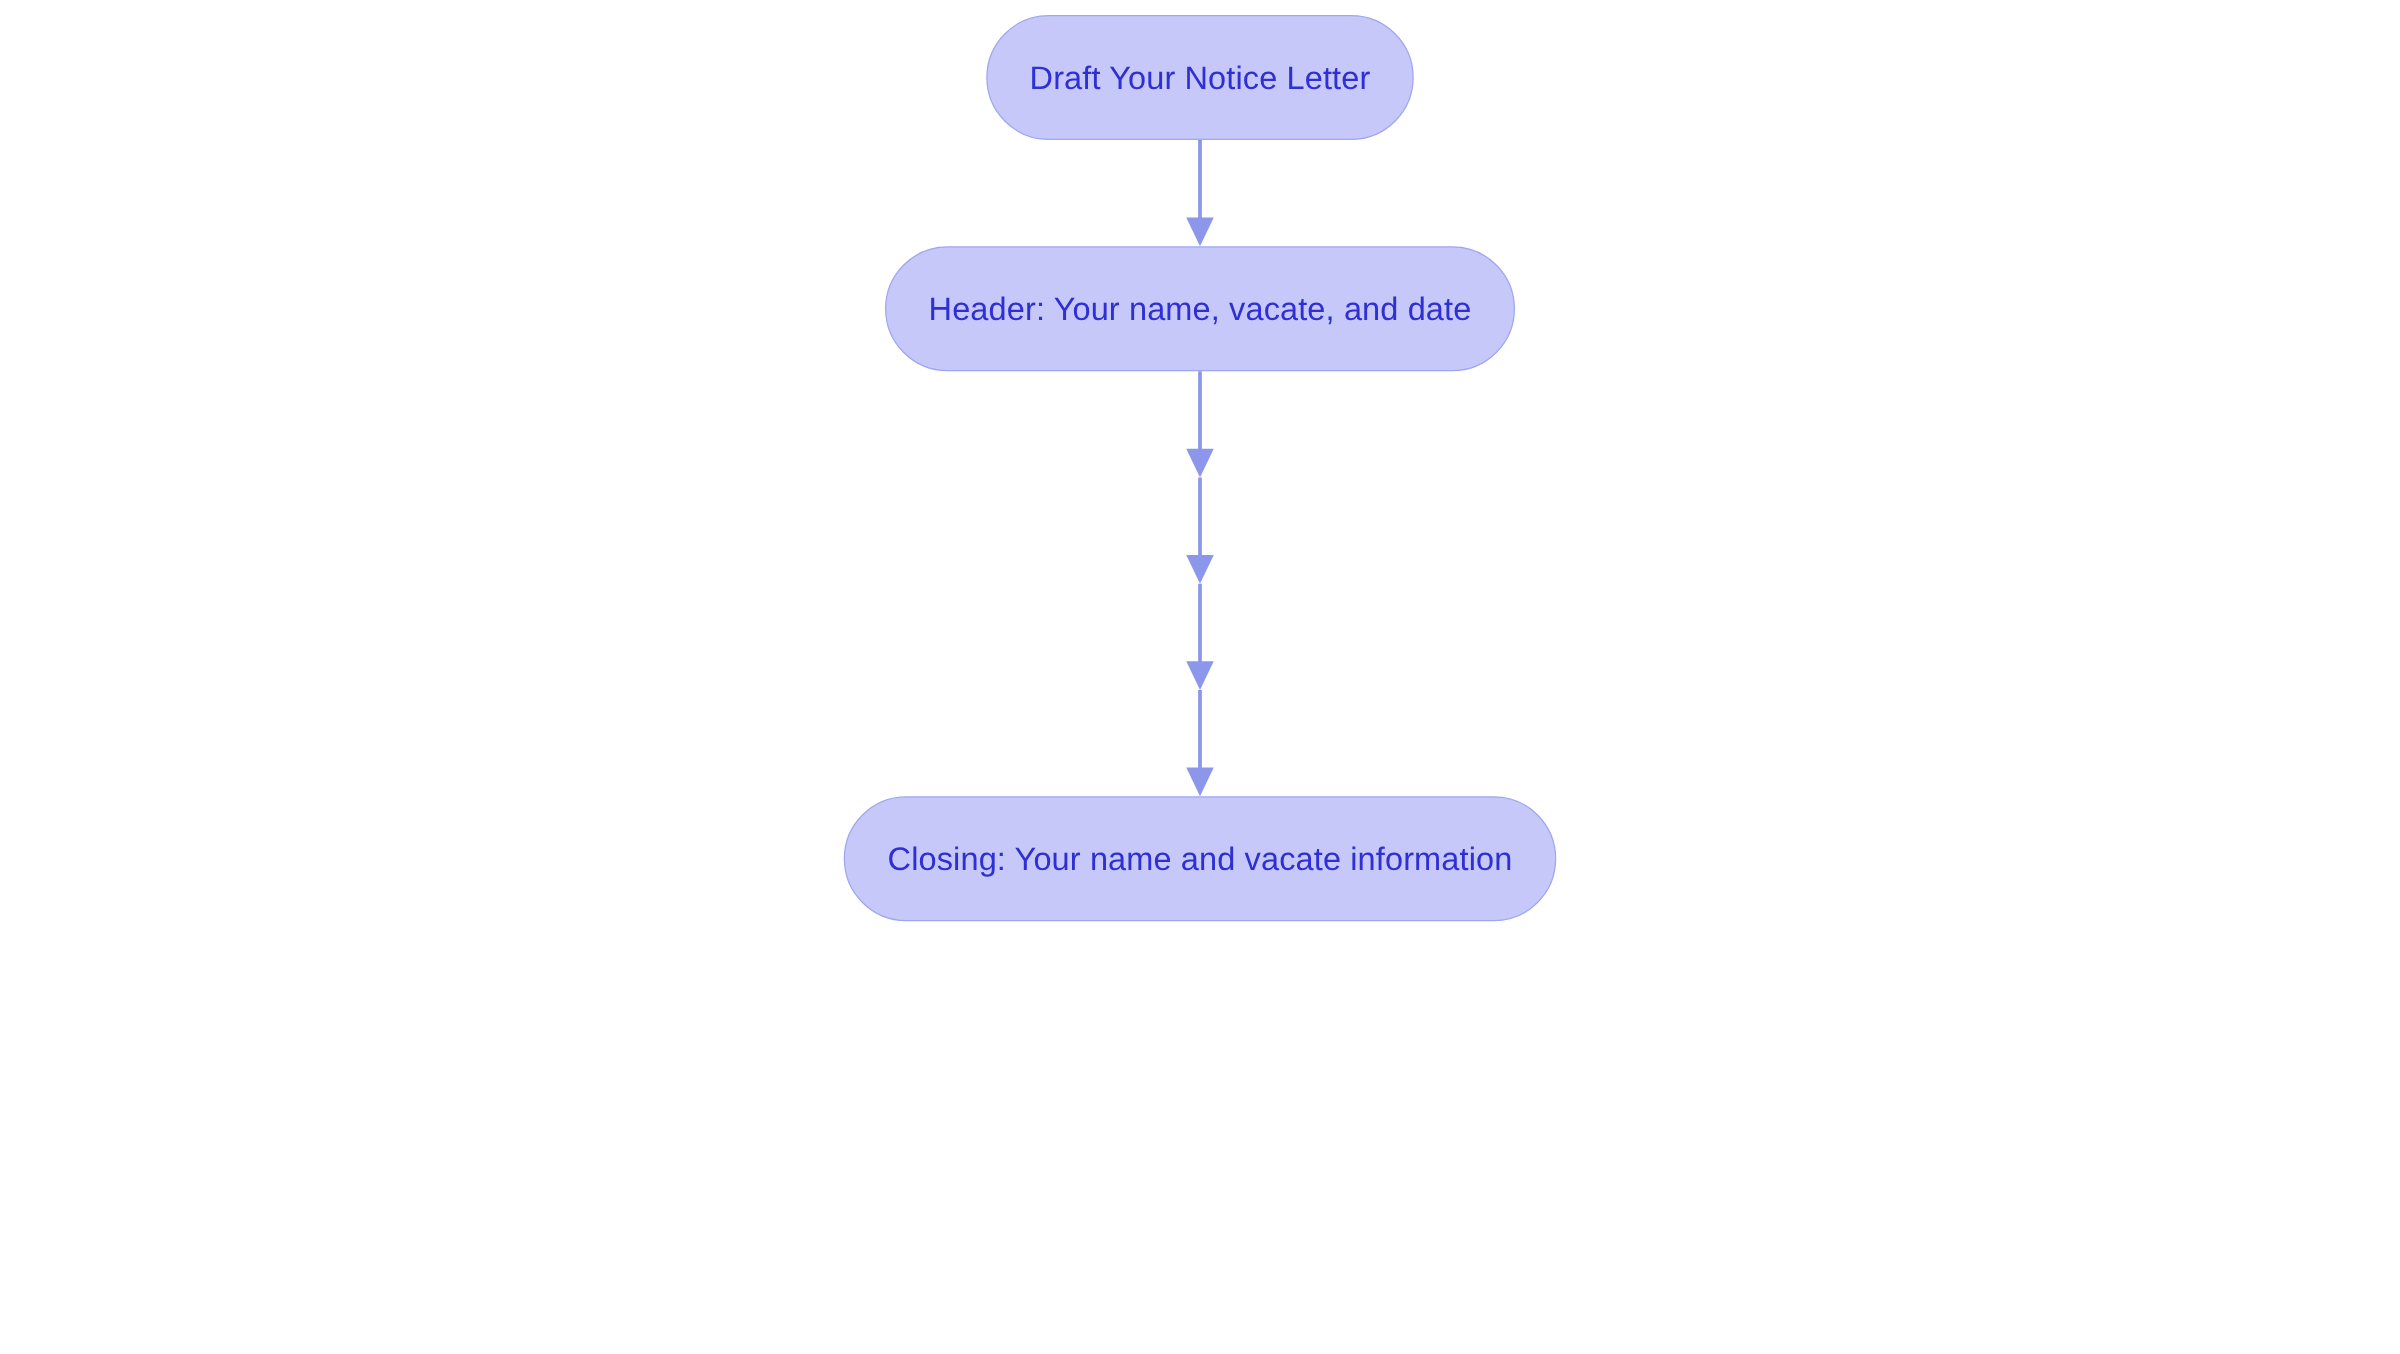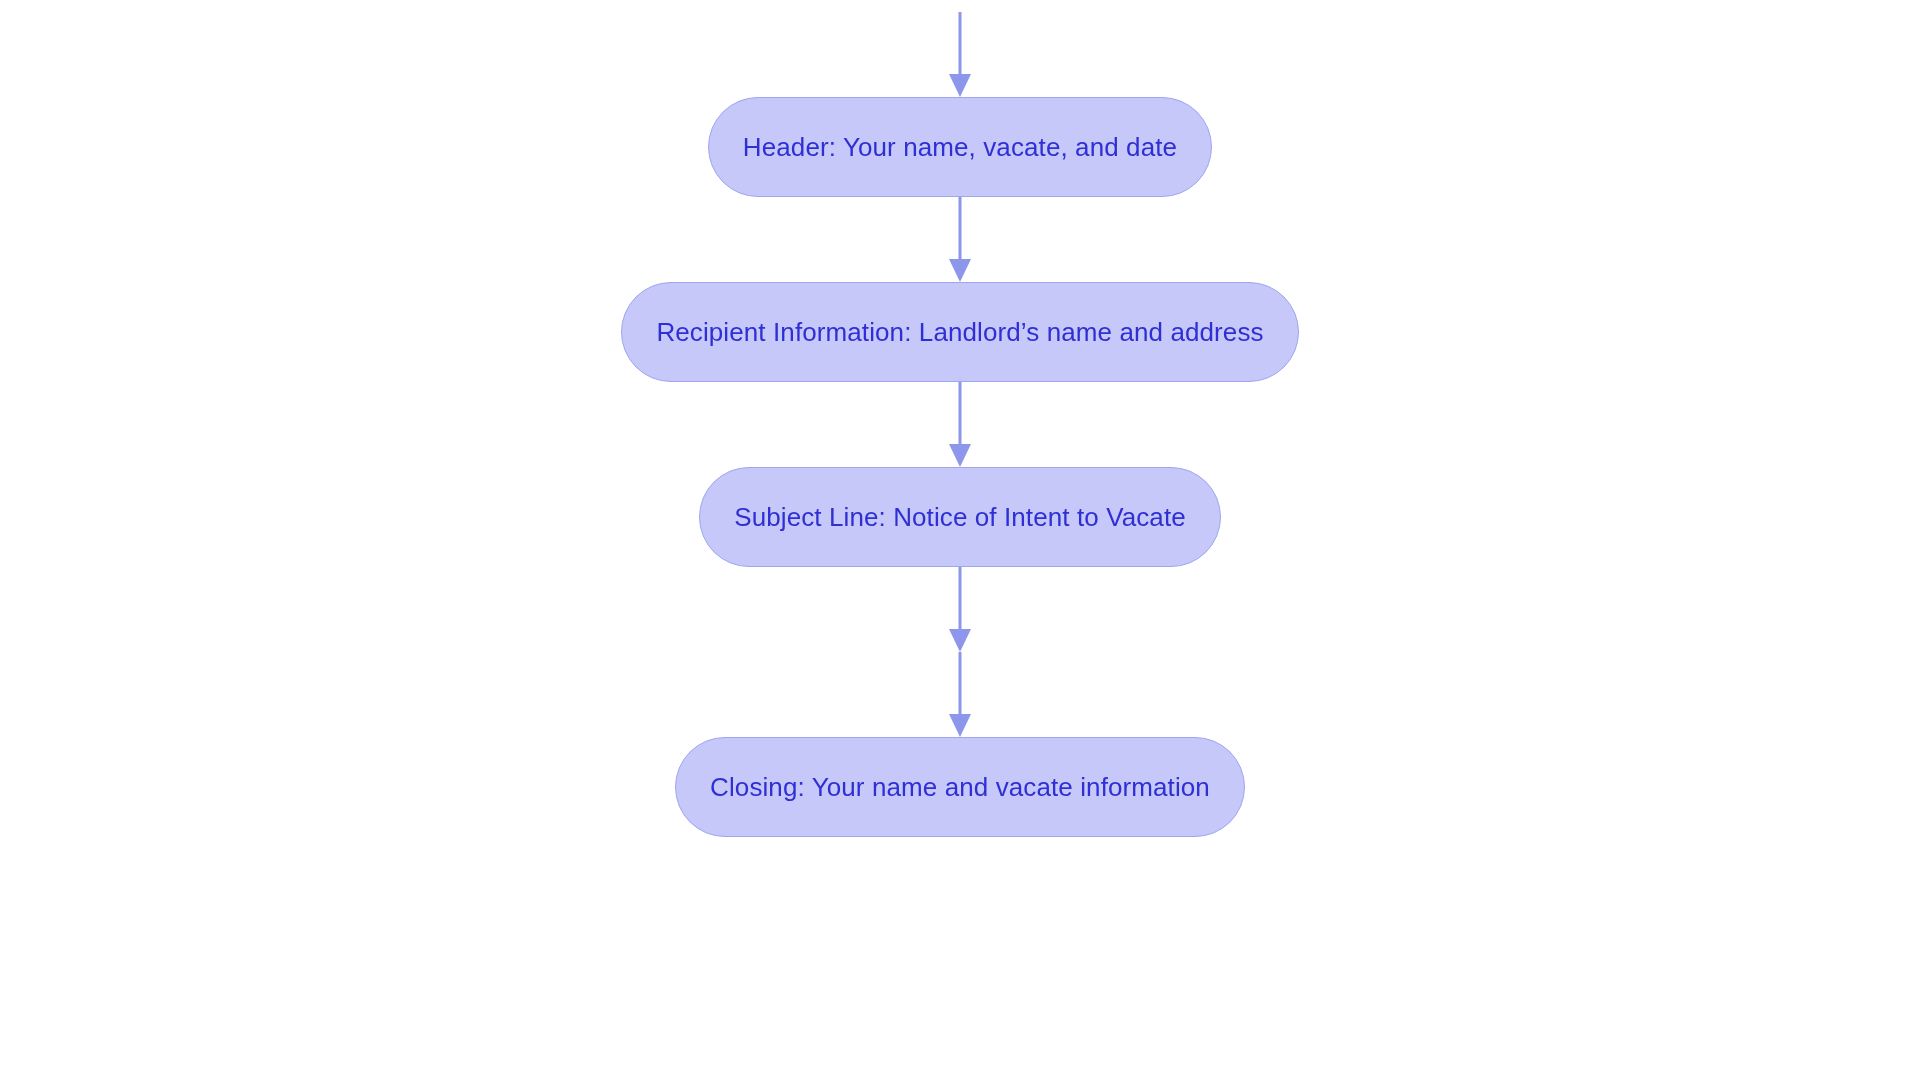--- a/index.html
+++ b/index.html
@@ -77,47 +77,44 @@
   .spacer-top { height: 12px; flex: none; }
 </style>
 </head>
 <body>
 
 <div id="canvas">
   <div class="flow-column">
 
     <div class="spacer-top"></div>
 
+    <div class="node">
+      <span class="node-label">Draft Your Notice Letter</span>
+    </div>
 
     <div class="connector">
       <div class="stem"></div>
       <div class="head"></div>
     </div>
 
     <div class="node">
       <span class="node-label">Header: Your name, vacate, and date</span>
     </div>
 
     <div class="connector">
       <div class="stem"></div>
       <div class="head"></div>
     </div>
 
-    <div class="node">
-      <span class="node-label">Recipient Information: Landlord’s name and address</span>
-    </div>
 
     <div class="connector">
       <div class="stem"></div>
       <div class="head"></div>
     </div>
 
-    <div class="node">
-      <span class="node-label">Subject Line: Notice of Intent to Vacate</span>
-    </div>
 
     <div class="connector">
       <div class="stem"></div>
       <div class="head"></div>
     </div>
 
 
     <div class="connector">
       <div class="stem"></div>
       <div class="head"></div>

